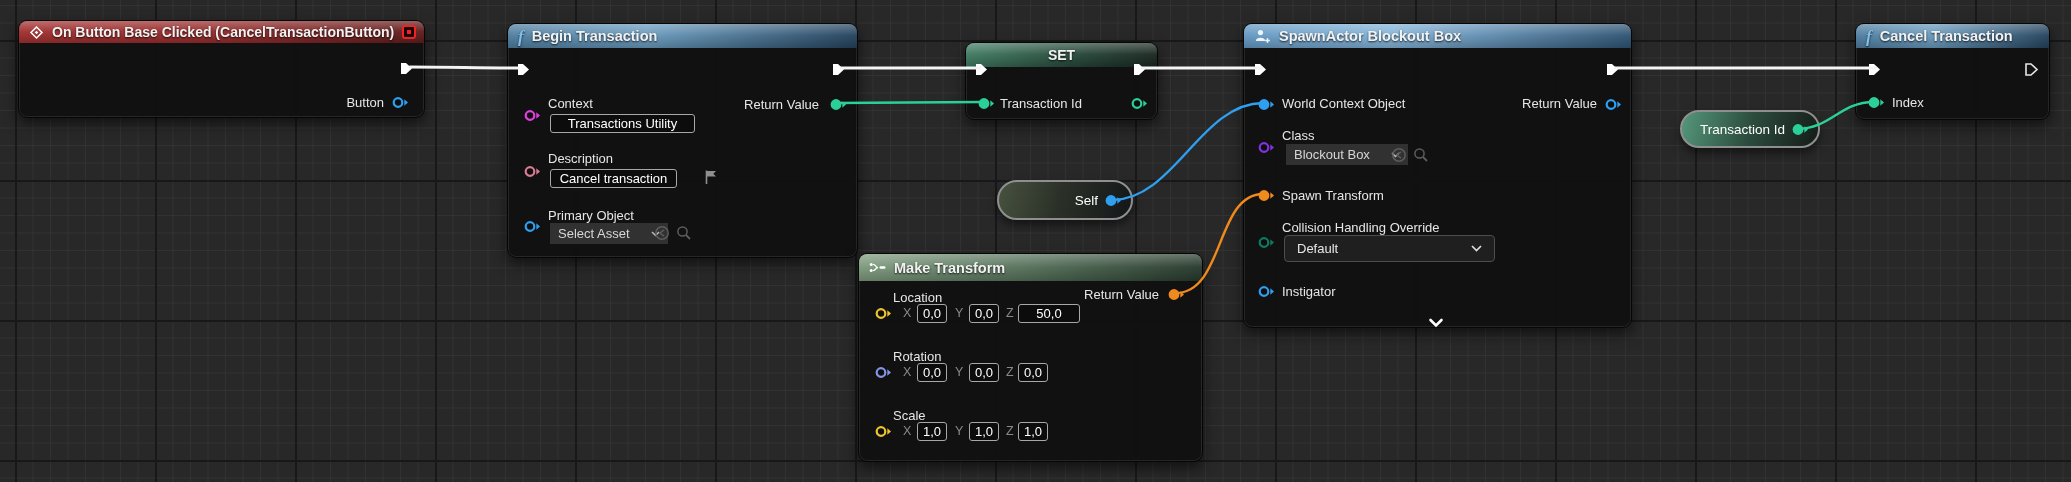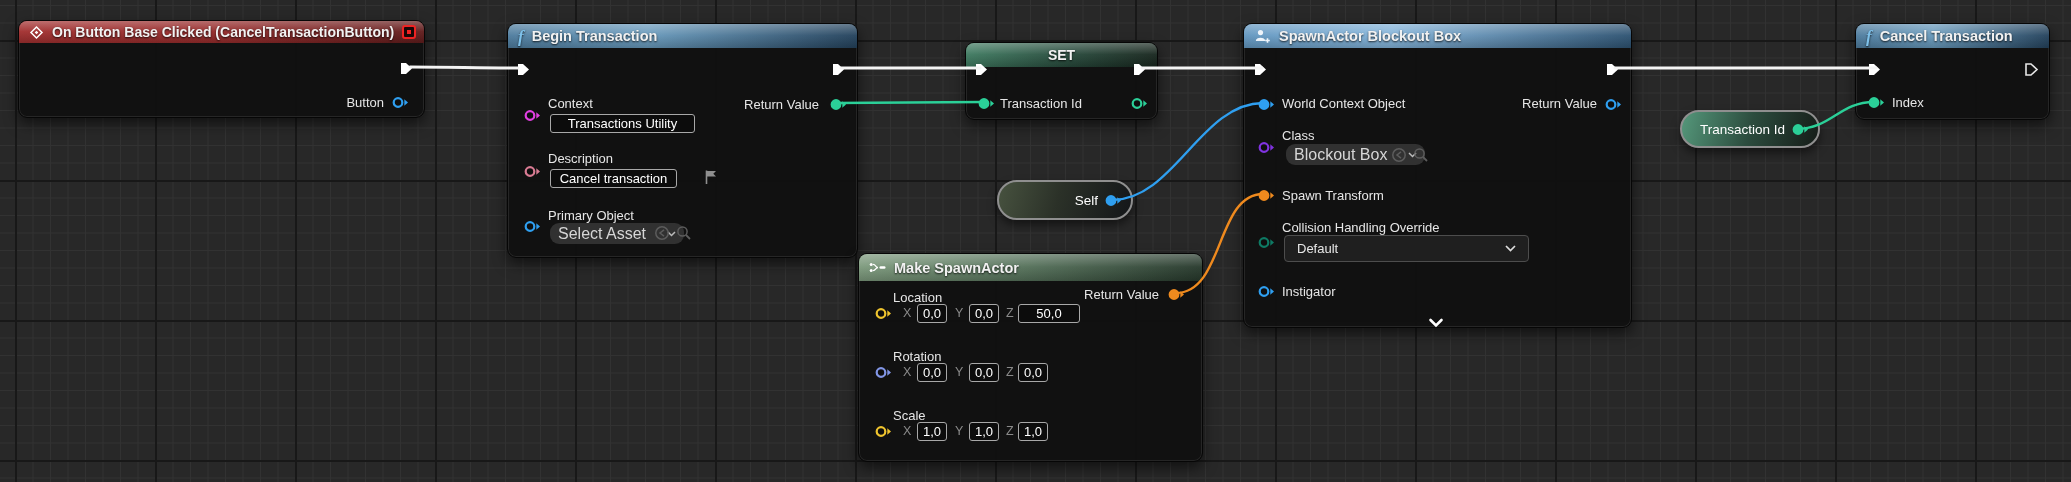--- a/index.html
+++ b/index.html
@@ -55,22 +55,22 @@
   .lbl { position:absolute; color:#e6e6e6; font-size:13px; white-space:nowrap; z-index:2; }
   .lbl.dim { color:#8a8a8a; font-size:12.5px; }
 
   .field {
     position:absolute; z-index:2; background:#0c0c0c;
     border:1px solid #a8a8a8; border-radius:3px;
     color:#fff; font-size:13px; height:19px; line-height:17px;
     padding:0 5px; white-space:nowrap; text-align:center;
   }
   .dd {
-    position:absolute; z-index:2; background:#313131; border-radius:9px;
-    color:#d6d6d6; font-size:16px; height:21px;
+    position:absolute; z-index:2; background:#313131; border-radius:0;
+    color:#d6d6d6; font-size:13px; height:21px;
     display:flex; align-items:center; gap:21px; padding:0 8px; white-space:nowrap;
   }
   .dd-big {
     position:absolute; z-index:2; background:#1f1f1f;
     border:1px solid #4d4d4d; border-radius:4px;
     color:#e8e8e8; font-size:13px; height:27px;
     display:flex; align-items:center; justify-content:space-between;
     padding:0 12px; white-space:nowrap;
   }
 
@@ -261,21 +261,21 @@
   <div class="node" style="left:858px;top:253px;width:345px;height:209px;">
     <div class="hdr hdr-make">
       <span class="gico">
         <svg width="17" height="11" viewBox="0 0 17 11">
             <circle cx="2.2" cy="2.4" r="1.5" fill="#fff"></circle>
             <circle cx="2.2" cy="8.6" r="1.5" fill="#fff"></circle>
             <path d="M4 2.4 C7 2.4 6.5 5.5 9 5.5 M4 8.6 C7 8.6 6.5 5.5 9 5.5" stroke="#fff" stroke-width="1.3" fill="none"></path>
             <rect x="10.5" y="4.3" width="6" height="2.4" rx="1.2" fill="#fff"></rect>
           </svg>
       </span>
-      <span>Make SpawnActor</span>
+      <span>Make Transform</span>
     </div>
 
     <span class="lbl" style="right:43px;top:33px;">Return Value</span>
     <span class="pin c-orange filled" style="left:309px;top:34px;">
       <svg width="17" height="13" viewBox="0 0 17 13">
           <circle cx="6" cy="6.5" r="4.3"></circle>
           <path d="M12.3 3.2 L16 6.5 L12.3 9.8 Z"></path>
         </svg>
     </span>
 
@@ -393,21 +393,21 @@
     </span>
     <span class="lbl" style="left:38px;top:164px;">Spawn Transform</span>
 
     <span class="lbl" style="left:38px;top:196px;">Collision Handling Override</span>
     <span class="pin c-enum" style="left:14px;top:212px;">
       <svg width="17" height="13" viewBox="0 0 17 13">
           <circle cx="6" cy="6.5" r="4.3"></circle>
           <path d="M12.3 3.2 L16 6.5 L12.3 9.8 Z"></path>
         </svg>
     </span>
-    <span class="dd-big" style="left:40px;top:211px;width:245px;">
+    <span class="dd-big" style="left:40px;top:211px;width:211px;">
       <span>Default</span>
       <svg width="11" height="7" viewBox="0 0 11 7">
           <path d="M1 1 L5.5 5.5 L10 1" stroke="#ddd" stroke-width="1.7" fill="none"></path>
         </svg>
     </span>
 
     <span class="pin c-blue" style="left:14px;top:261px;">
       <svg width="17" height="13" viewBox="0 0 17 13">
           <circle cx="6" cy="6.5" r="4.3"></circle>
           <path d="M12.3 3.2 L16 6.5 L12.3 9.8 Z"></path>

